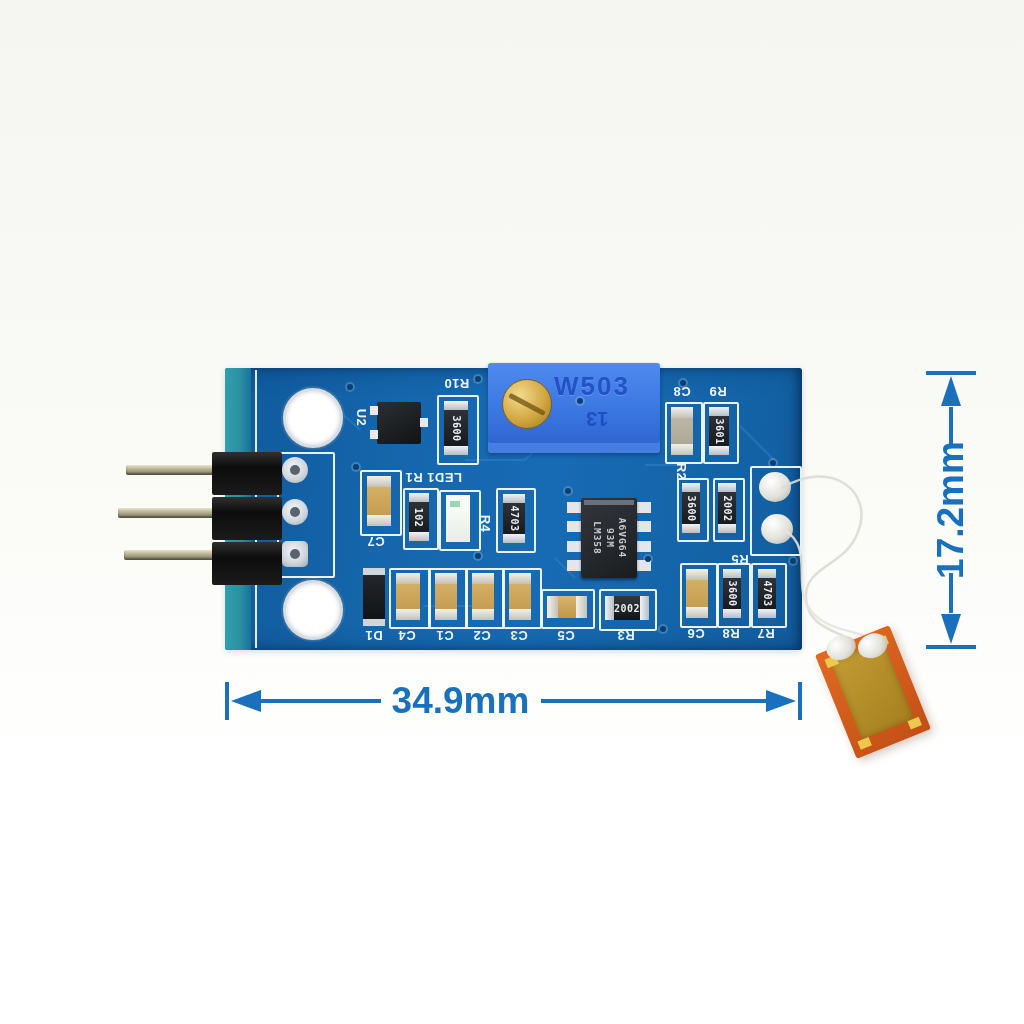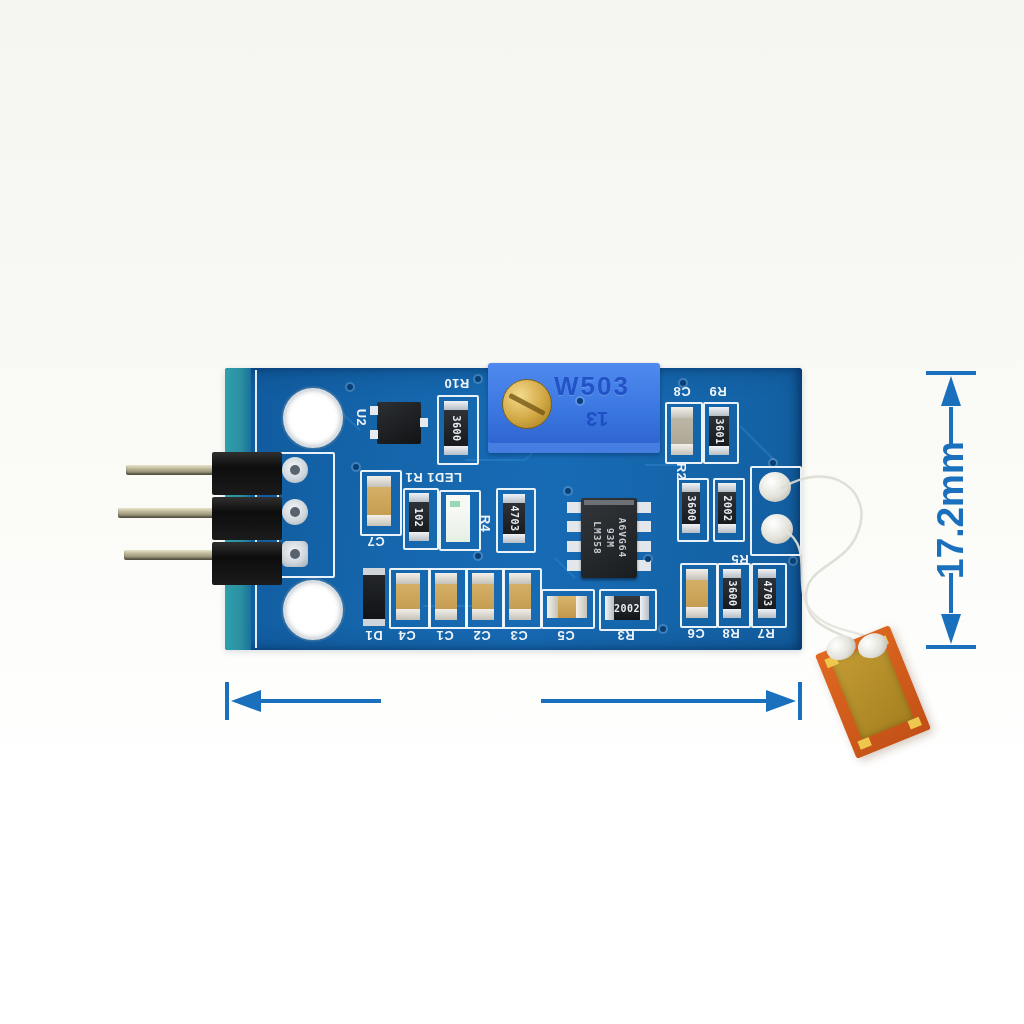--- a/index.html
+++ b/index.html
@@ -277,20 +277,21 @@
     <div class="gtab" style="left:7px;top:96px;"></div>
     <div class="gtab" style="left:61px;top:96px;"></div>
     <div class="blob" style="left:12px;top:-9px;width:30px;height:24px;"></div>
     <div class="blob" style="left:42px;top:1px;width:30px;height:24px;"></div>
   </div>
 
   <div style="position:absolute;left:225px;top:682px;width:577px;height:40px;">
     <div class="dim-tick" style="left:0;top:0;width:4px;height:38px;"></div>
     <div class="arr" style="left:6px;top:8px;border-top:11px solid transparent;border-bottom:11px solid transparent;border-right:30px solid #1a70bc;"></div>
     <div class="dim-line" style="left:34px;top:17px;width:122px;height:4px;"></div>
+    <span class="dim-text" style="left:158px;top:0;width:155px;height:38px;line-height:38px;text-align:center;">34.9mm</span>
     <div class="dim-line" style="left:316px;top:17px;width:226px;height:4px;"></div>
     <div class="arr" style="left:541px;top:8px;border-top:11px solid transparent;border-bottom:11px solid transparent;border-left:30px solid #1a70bc;"></div>
     <div class="dim-tick" style="left:573px;top:0;width:4px;height:38px;"></div>
   </div>
 
   <div style="position:absolute;left:926px;top:371px;width:50px;height:278px;">
     <div class="dim-tick" style="left:0;top:0;width:50px;height:4px;"></div>
     <div class="arr" style="left:15px;top:5px;border-left:10px solid transparent;border-right:10px solid transparent;border-bottom:30px solid #1a70bc;"></div>
     <div class="dim-line" style="left:23px;top:36px;width:4px;height:40px;"></div>
     <span class="dim-text" style="left:50%;top:50%;transform:translate(-50%,-50%) rotate(-90deg);white-space:nowrap;">17.2mm</span>

